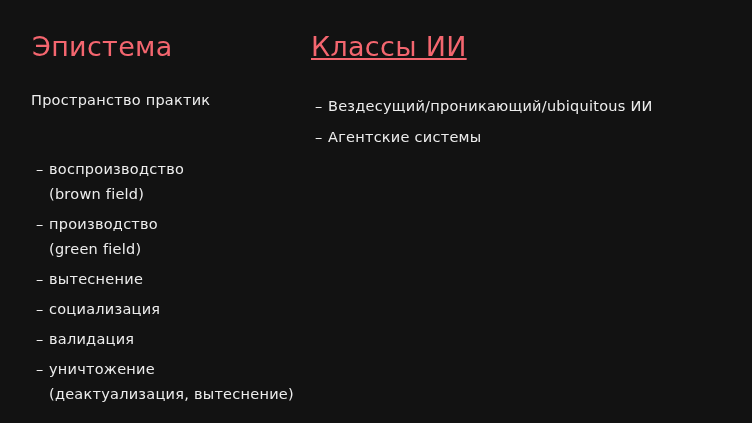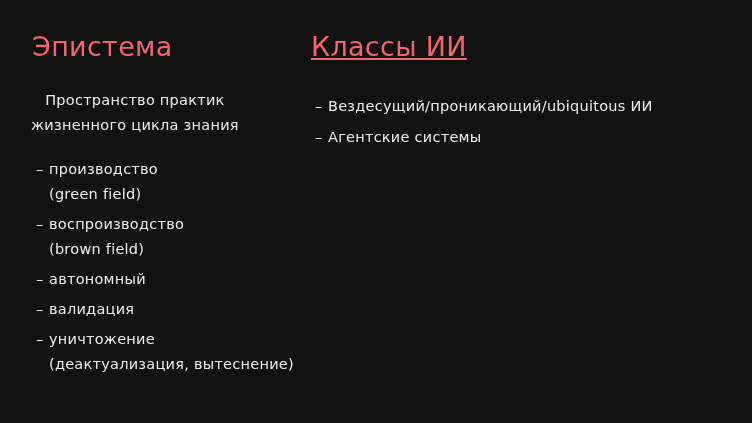--- a/index.html
+++ b/index.html
@@ -138,45 +138,49 @@
 <body>
 
 <div class="slide">
 
   <div class="column col-left">
 
     <h1 class="heading">Эпистема</h1>
 
     <div class="lede">
       <span class="lede-line">Пространство практик</span>
-      <span class="lede-line">жизненного цикла знания</span>
     </div>
 
     <ul class="bullet-list list-left">
 
       <li class="bullet-item">
         <span class="bullet-row">
+          <span class="dash">–</span><span class="bullet-text">воспроизводство</span>
+        </span>
+        <span class="bullet-sub">(brown field)</span>
+      </li>
+
+      <li class="bullet-item">
+        <span class="bullet-row">
           <span class="dash">–</span><span class="bullet-text">производство</span>
         </span>
         <span class="bullet-sub">(green field)</span>
       </li>
 
       <li class="bullet-item">
         <span class="bullet-row">
-          <span class="dash">–</span><span class="bullet-text">воспроизводство</span>
-        </span>
-        <span class="bullet-sub">(brown field)</span>
-      </li>
-
-      <li class="bullet-item">
-        <span class="bullet-row">
-          <span class="dash">–</span><span class="bullet-text">автономный</span>
-        </span>
-      </li>
-
+          <span class="dash">–</span><span class="bullet-text">вытеснение</span>
+        </span>
+      </li>
+
+      <li class="bullet-item">
+        <span class="bullet-row">
+          <span class="dash">–</span><span class="bullet-text">социализация</span>
+        </span>
+      </li>
 
       <li class="bullet-item">
         <span class="bullet-row">
           <span class="dash">–</span><span class="bullet-text">валидация</span>
         </span>
       </li>
 
 
       <li class="bullet-item">
         <span class="bullet-row">

